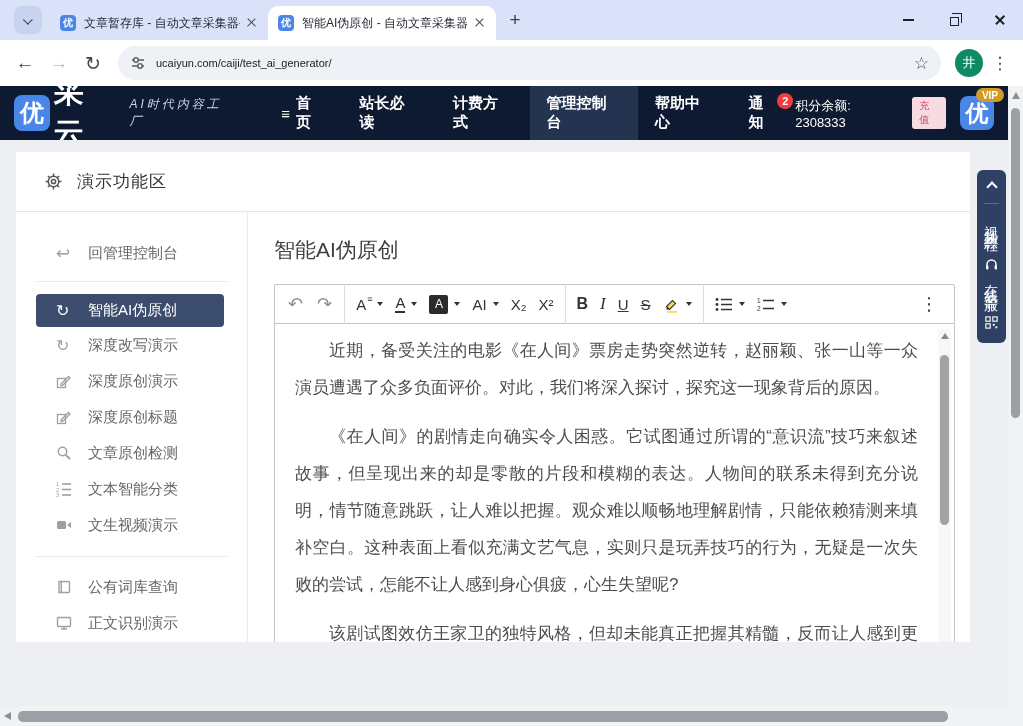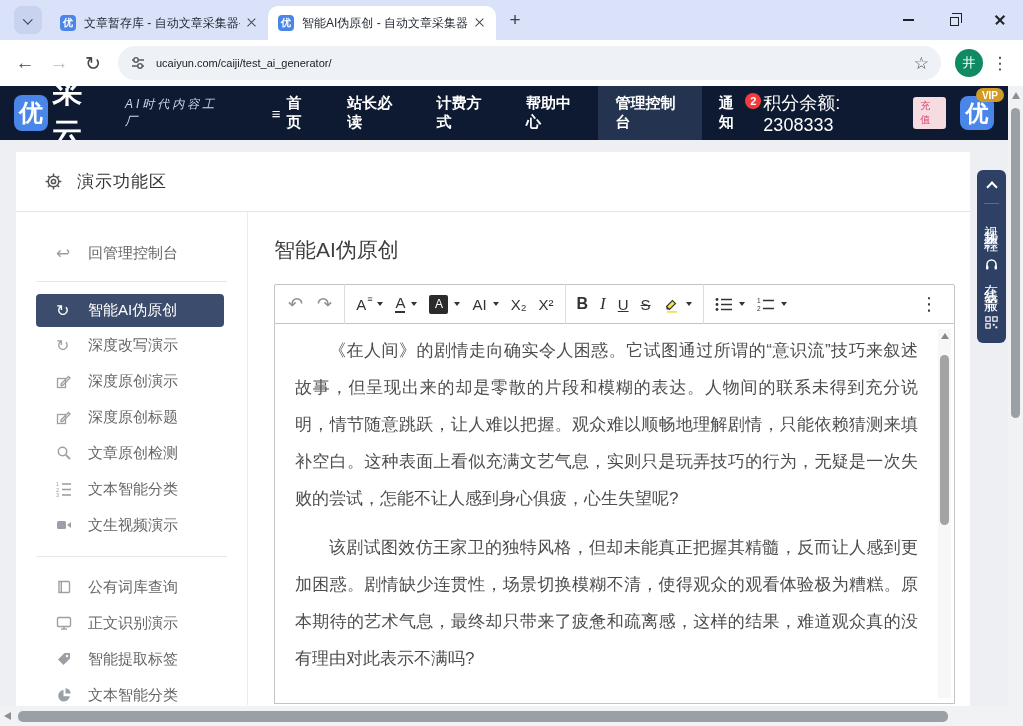--- a/index.html
+++ b/index.html
@@ -43,29 +43,29 @@
   .logo-group { display:flex; align-items:center; padding-left:14px; }
   .logo-badge { width:36px; height:36px; border-radius:8px; background:#4a86e8; font-size:24px; font-weight:bold; display:flex; align-items:center; justify-content:center; }
   .logo-text { font-size:30px; font-weight:bold; margin-left:4px; letter-spacing:2px; }
   .tagline { font-size:12px; color:#cdd5e6; margin-left:12px; letter-spacing:3px; font-style:italic; }
   .site-nav { display:flex; align-items:stretch; margin-left:28px; }
   .nav-item { display:flex; align-items:center; padding:0 17px; font-size:15px; font-weight:bold; position:relative; }
   .nav-item.active { background:#243450; }
   .menu-list-glyph { font-size:15px; margin-right:6px; font-weight:normal; }
   .nav-badge { position:absolute; top:7px; right:2px; min-width:16px; height:16px; border-radius:8px; background:#f43b3b; color:#fff; font-size:11px; font-weight:bold; display:flex; align-items:center; justify-content:center; padding:0 4px; }
   .header-right { margin-left:auto; display:flex; align-items:center; padding-right:14px; }
-  .credit-text { font-size:18px; color:#fff; }
+  .credit-text { font-size:13px; color:#fff; }
   .recharge-badge { margin-left:8px; background:#f6dbe1; color:#d6456b; font-size:10px; padding:2px 7px; border-radius:3px; }
   .header-avatar-wrap { position:relative; margin-left:14px; }
   .header-avatar { width:34px; height:34px; border-radius:8px; background:#4a86e8; color:#fff; font-size:23px; font-weight:bold; display:flex; align-items:center; justify-content:center; }
   .vip-badge { position:absolute; top:-8px; right:-10px; background:#d19b26; color:#fff; font-size:10px; font-weight:bold; padding:1.5px 6px; border-radius:8px; }
 
   
   .main { position:absolute; left:0; top:140px; width:1008px; height:566px; background:#edeff3; }
-  .card { position:absolute; left:16px; top:12px; width:954px; height:554px; background:#fff; overflow:hidden; }
+  .card { position:absolute; left:16px; top:12px; width:954px; height:490px; background:#fff; overflow:hidden; }
   .card-header { height:60px; display:flex; align-items:center; padding-left:28px; border-bottom:1px solid #e6e6e6; }
   .card-title { font-size:17px; color:#333; margin-left:14px; letter-spacing:1px; }
   .card-body { display:flex; height:493px; }
 
   
   .sidebar { width:232px; flex:none; border-right:1px solid #ebebeb; padding-top:26px; }
   .side-back { display:flex; align-items:center; height:30px; padding-left:40px; color:#666; font-size:15px; }
   .side-back .si-icon { color:#9aa0a6; font-size:17px; width:18px; }
   .side-divider { border:none; border-top:1px solid #e8e8e8; margin:13px 20px 12px 20px; }
   .side-item { display:flex; align-items:center; height:36px; padding-left:40px; color:#666; font-size:15px; }
@@ -175,25 +175,25 @@
     <div class="nav-item">
       <span class="menu-list-glyph">≡</span>
       <span>首页</span>
     </div>
     <div class="nav-item">
         <span>站长必读</span>
       </div>
     <div class="nav-item">
         <span>计费方式</span>
       </div>
+    <div class="nav-item active">
+        <span>管理控制台</span>
+      </div>
     <div class="nav-item">
         <span>帮助中心</span>
-      </div>
-    <div class="nav-item active">
-        <span>管理控制台</span>
       </div>
     <div class="nav-item">
       <span>通知</span>
       <span class="nav-badge">2</span>
     </div>
   </div>
   <div class="header-right">
     <span class="credit-text">积分余额: 2308333</span>
     <span class="recharge-badge">充值</span>
     <div class="header-avatar-wrap">
@@ -375,20 +375,21 @@
                 <text x="0" y="5.5" font-size="6.5" fill="#333">1</text>
                 <text x="0" y="14" font-size="6.5" fill="#333">2</text>
                 <line x1="6" y1="3.5" x2="17" y2="3.5" stroke="#333" stroke-width="1.5"></line>
                 <line x1="6" y1="11.5" x2="17" y2="11.5" stroke="#333" stroke-width="1.5"></line>
               </svg>
             <span class="caret"></span>
           </span>
           <span class="overflow-btn">⋮</span>
         </div>
         <div class="ck-content">
+          <p>近期，备受关注的电影《在人间》票房走势突然逆转，赵丽颖、张一山等一众演员遭遇了众多负面评价。对此，我们将深入探讨，探究这一现象背后的原因。</p>
           <p>《在人间》的剧情走向确实令人困惑。它试图通过所谓的“意识流”技巧来叙述故事，但呈现出来的却是零散的片段和模糊的表达。人物间的联系未得到充分说明，情节随意跳跃，让人难以把握。观众难以顺畅地理解剧情，只能依赖猜测来填补空白。这种表面上看似充满文艺气息，实则只是玩弄技巧的行为，无疑是一次失败的尝试，怎能不让人感到身心俱疲，心生失望呢?</p>
           <p>该剧试图效仿王家卫的独特风格，但却未能真正把握其精髓，反而让人感到更加困惑。剧情缺少连贯性，场景切换模糊不清，使得观众的观看体验极为糟糕。原本期待的艺术气息，最终却只带来了疲惫和疏离感，这样的结果，难道观众真的没有理由对此表示不满吗?</p>
 
           <div class="inner-scrollbar">
             <div class="inner-up-arrow"></div>
             <div class="inner-thumb"></div>
           </div>
         </div>
       </div>
 

